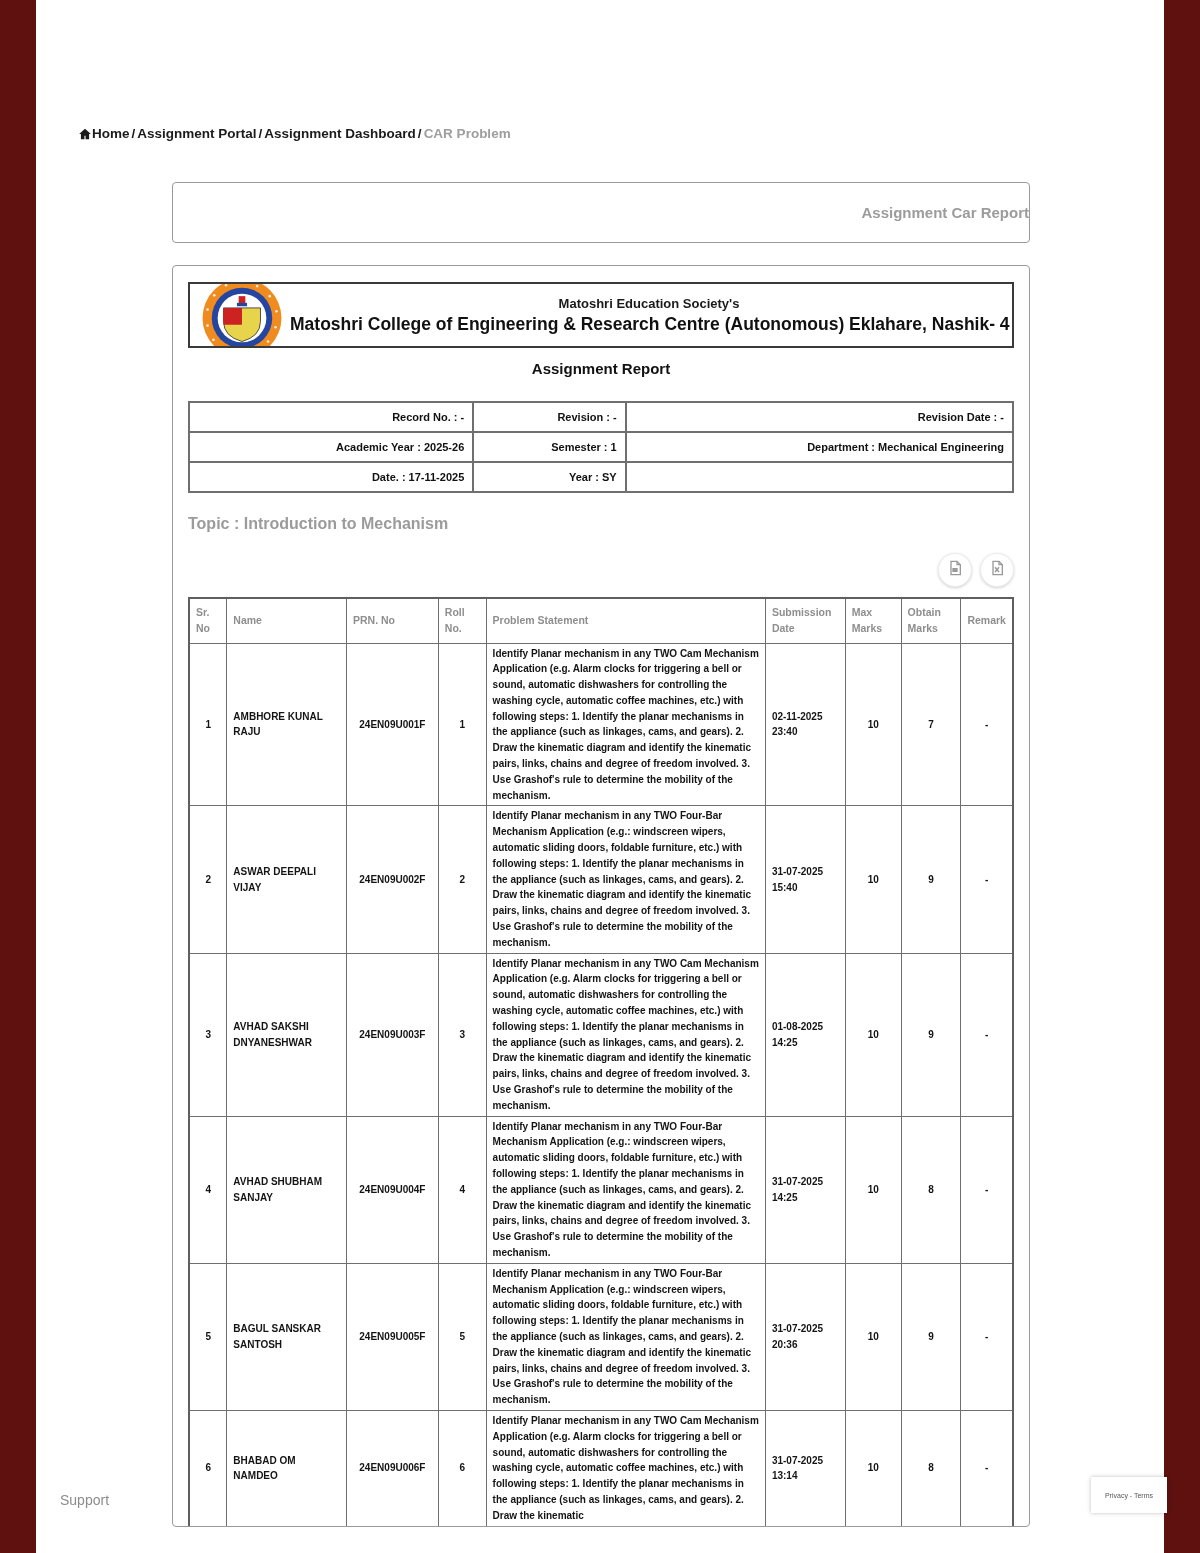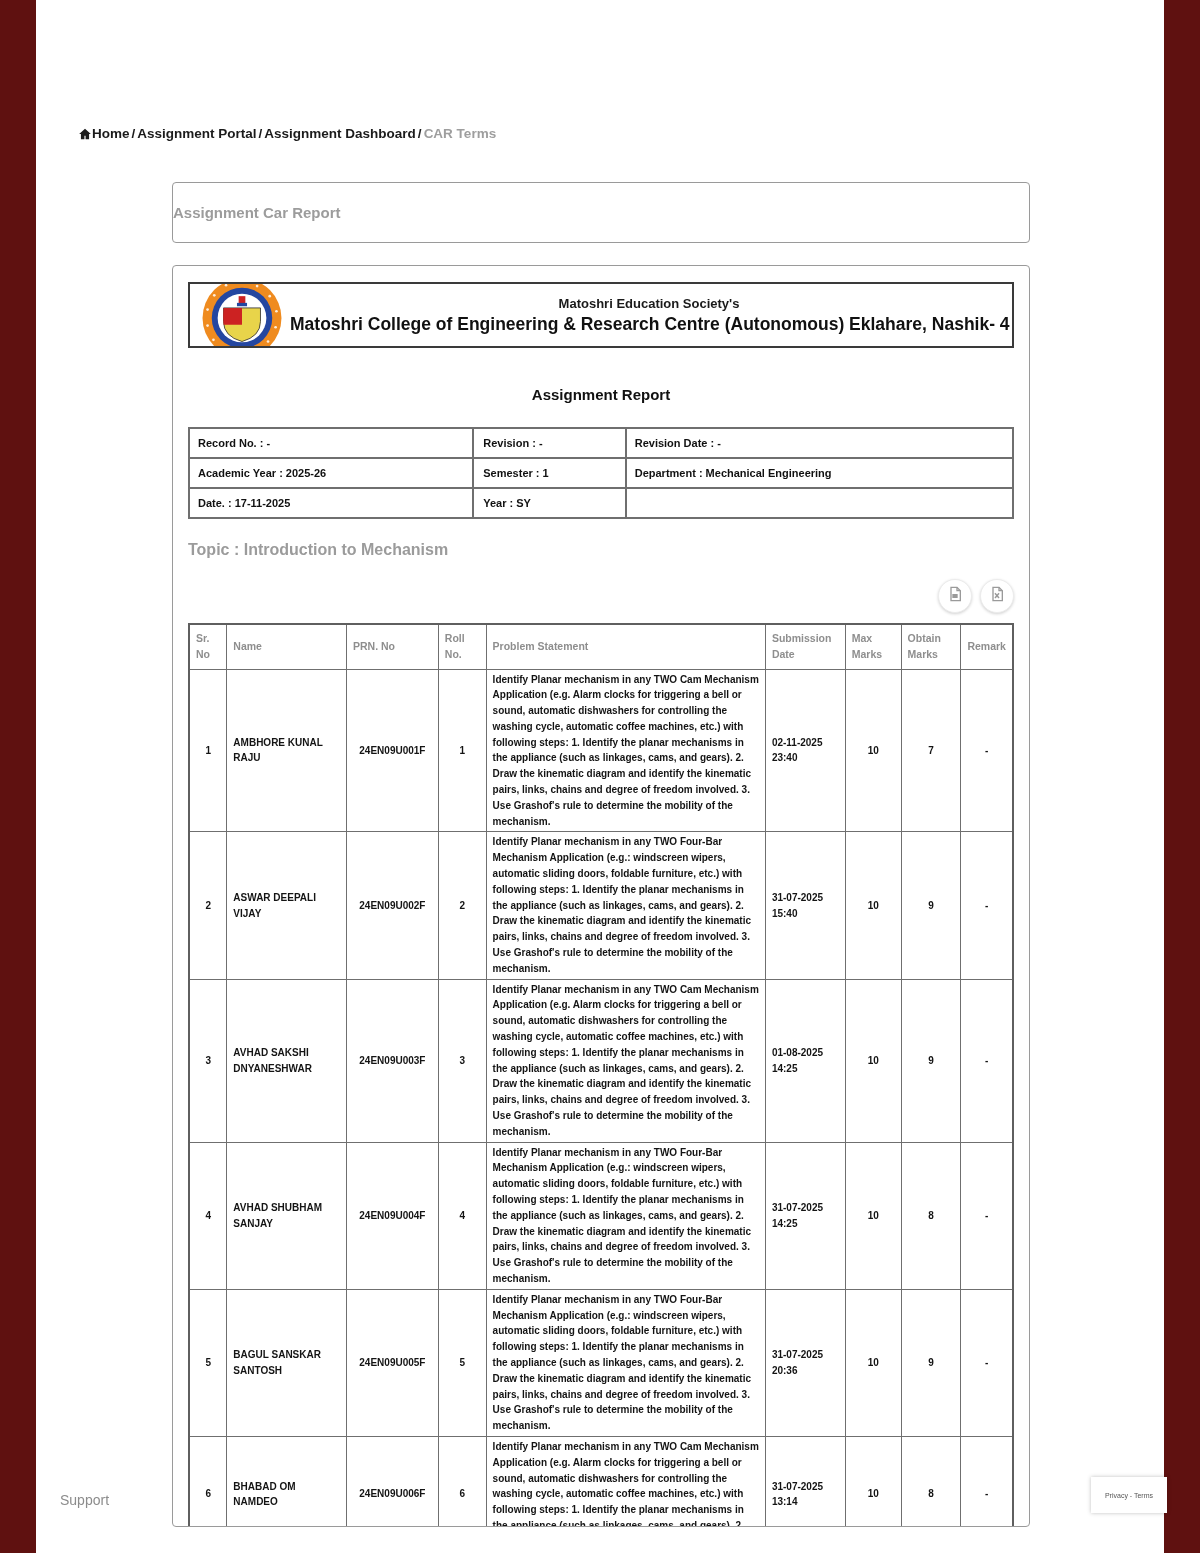--- a/index.html
+++ b/index.html
@@ -17,43 +17,43 @@
     font-size:13.5px; font-weight:bold; color:#1b1b1b; }
   .breadcrumb .sep { color:#1b1b1b; }
   .breadcrumb .crumb { cursor:pointer; }
   .breadcrumb .crumb.muted { color:#9e9e9e; cursor:default; }
   .home-ic { width:14px; height:14px; display:inline-block; margin-right:-2px; }
 
   
   .card-title {
     position:absolute; left:172px; top:182px; width:858px; height:61px;
     border:1px solid #9a9a9a; border-radius:4px; background:#fff;
-    display:flex; align-items:center; justify-content:flex-start;
+    display:flex; align-items:center; justify-content:flex-end;
     color:#9c9c9c; font-weight:bold; font-size:15px;
   }
 
   
   .card-main {
     position:absolute; left:172px; top:265px; width:858px; height:1262px;
     border:1px solid #9a9a9a; border-radius:4px; background:#fff;
     padding:16px 15px; overflow:hidden;
   }
 
   .college-box {
     border:2px solid #3a3a3a; height:66px; position:relative;
     display:flex; flex-direction:column; justify-content:center; overflow:hidden;
     padding-left:100px; padding-right:4px;
   }
   .college-logo { position:absolute; left:10px; top:-8px; width:84px; height:84px; }
   .society-line { text-align:center; font-weight:bold; font-size:13px; color:#1a1a1a; }
   .college-line { text-align:left; font-weight:bold; font-size:17.5px; color:#111; white-space:nowrap; margin-top:3px; }
 
-  .report-heading { text-align:center; font-weight:bold; font-size:15px; margin:38px 0 24px 0; color:#111; }
-
-  table.info { width:100%; border-collapse:collapse; border:2px solid #6f6f6f; }
+  .report-heading { text-align:center; font-weight:bold; font-size:15px; margin:12px 0 24px 0; color:#111; }
+
+  table.info { width:100%; border-collapse:collapse; border:2px solid #6f6f6f;text-align:right; }
   table.info td { border:2px solid #6f6f6f; font-weight:bold; font-size:11px; padding:8px 8px; color:#111; }
   .info .c1 { width:34.5%; } .info .c2 { width:18.5%;padding-left:9px; } .info .c3 { width:47%; }
 
   .topic-line { margin-top:22px; color:#9b9b9b; font-weight:bold; font-size:16px; }
 
   .actions { display:flex; justify-content:flex-end; gap:8px; margin:20px 0 10px 0; }
   .icon-btn {
     width:34px; height:34px; border-radius:50%; background:#fff; border:1px solid #ececec;
     box-shadow:0 1px 3px rgba(0,0,0,0.18); display:flex; align-items:center; justify-content:center;
     cursor:pointer; color:#9a9a9a;
@@ -92,21 +92,21 @@
     <svg viewBox="0 0 24 24" fill="#1b1b1b">
         <path d="M12 3 2 12h3v9h6v-6h2v6h6v-9h3z"></path>
       </svg>
   </span>
   <span class="crumb">Home</span>
   <span class="sep">/</span>
   <span class="crumb">Assignment Portal</span>
   <span class="sep">/</span>
   <span class="crumb">Assignment Dashboard</span>
   <span class="sep">/</span>
-  <span class="crumb muted">CAR Terms</span>
+  <span class="crumb muted">CAR Problem</span>
 </div>
 
 <div class="card-title">
   <span>Assignment Car Report</span>
 </div>
 
 <div class="card-main">
 
   <div class="college-box">
     <span class="college-logo">

